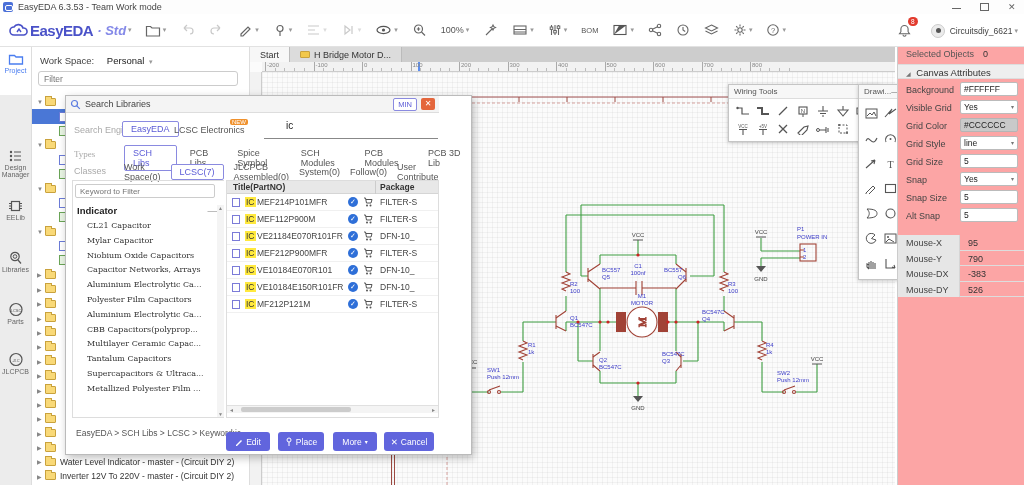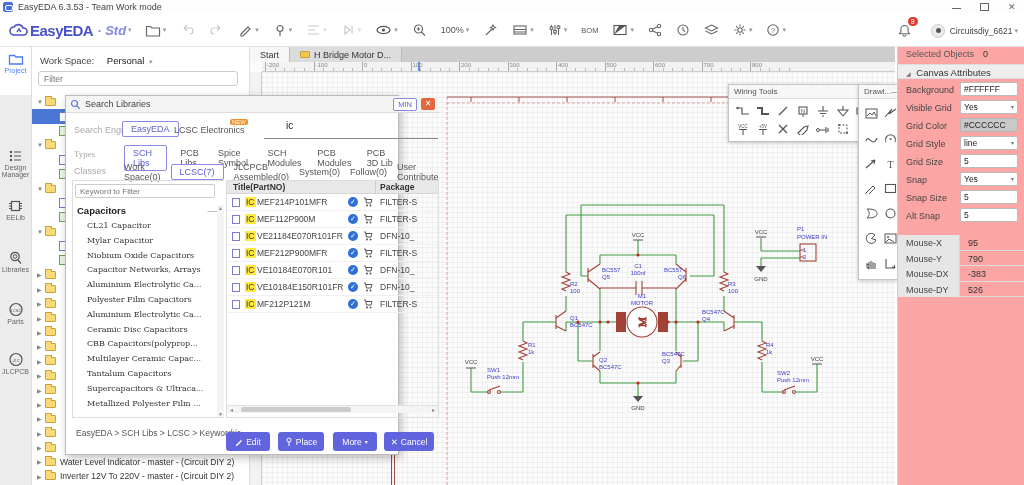--- a/index.html
+++ b/index.html
@@ -92,21 +92,21 @@
   .attrrow { position:absolute; left:0; width:127px; height:18px; }
   .attrrow label { position:absolute; left:8px; top:3px; color:#444; }
   .attrctl { position:absolute; left:62px; top:0; width:58px; height:14px; background:#fff; border:1px solid #bbb; border-radius:2px; font-size:8.5px; color:#222; padding:1px 3px; }
   .attrctl.select:after { content:"▾"; position:absolute; right:3px; top:2px; font-size:6px; color:#777; }
   .attrctl.swatch { background:#c9c9c9; border-color:#b5b5b5; }
   .mouserow { position:absolute; left:0; width:127px; height:15.5px; border-bottom:1px solid #ddd; }
   .mouserow .ml { position:absolute; left:0; top:0; width:62px; height:15.5px; background:#e6e6e6; border-right:1px solid #d5d5d5; padding:3px 0 0 8px; color:#444; }
   .mouserow .mv { position:absolute; left:70px; top:3px; color:#333; }
 
   
-  #dialog { position:absolute; left:65px; top:95px; width:334px; height:360px; background:#fff; border:1px solid #bbb; box-shadow:2px 3px 8px rgba(0,0,0,.25); z-index:10; }
+  #dialog { position:absolute; left:65px; top:95px; width:407px; height:360px; background:#fff; border:1px solid #bbb; box-shadow:2px 3px 8px rgba(0,0,0,.25); z-index:10; }
   #dlgtitle { position:absolute; left:0; top:0; width:373px; height:17px; background:#f4f4f4; border-bottom:1px solid #ddd; display:flex; align-items:center; padding:0 4px; font-size:9px; color:#444; }
   #dlgtitle .sp { flex:1; }
   #minbtn { border:1px solid #8a8ae0; color:#5b5bd6; border-radius:2px; font-size:7.5px; padding:1px 4px; margin-right:4px; background:#fff; }
   #closebtn { width:14px; height:12px; background:#e4663c; border-radius:2px; color:#fff; font-size:8px; text-align:center; line-height:12px; }
   .dlabel { position:absolute; color:#aaa; font-size:9px; }
   .chip { border:1px solid #8a8ae0; color:#5b5bd6; border-radius:2px; padding:2px 8px; font-size:9px; background:#fff; }
   .plain { color:#555; font-size:9px; }
   #newbadge { position:absolute; background:#f0912c; color:#fff; font-size:6px; border-radius:2px; padding:0 2px; }
   #queryline { position:absolute; left:198px; top:24px; width:174px; border-bottom:1px solid #888; height:19px; font-size:10px; color:#222; padding-left:22px; }
   #typesrow, #classesrow { position:absolute; display:flex; align-items:center; gap:13px; }
@@ -892,30 +892,29 @@
         <span class="plain">Work Space(0)</span>
         <span class="chip">LCSC(7)</span>
         <span class="plain">JLCPCB Assembled(0)</span>
         <span class="plain">System(0)</span>
         <span class="plain">Follow(0)</span>
         <span class="plain">User Contributed</span>
       </div>
 
     <div id="catpanel">
       <input id="keyword" placeholder="Keyword to Filter" style="">
-      <div id="cathead"><span class="dash">—</span><span>Capacitors</span></div>
+      <div id="cathead"><span class="dash">—</span><span>Indicator</span></div>
       <div id="catlist">
           <div class="catitem">CL21 Capacitor</div>
           <div class="catitem">Mylar Capacitor</div>
           <div class="catitem">Niobium Oxide Capacitors</div>
           <div class="catitem">Capacitor Networks, Arrays</div>
           <div class="catitem">Aluminium Electrolytic Ca...</div>
           <div class="catitem">Polyester Film Capacitors</div>
           <div class="catitem">Aluminium Electrolytic Ca...</div>
-          <div class="catitem">Ceramic Disc Capacitors</div>
           <div class="catitem">CBB Capacitors(polyprop...</div>
           <div class="catitem">Multilayer Ceramic Capac...</div>
           <div class="catitem">Tantalum Capacitors</div>
           <div class="catitem">Supercapacitors &amp; Ultraca...</div>
           <div class="catitem">Metallized Polyester Film ...</div>
         </div>
       <div id="catsb">
           <span class="sa" style="top:0;">▲</span>
           <span class="sa" style="bottom:0;">▼</span>
         </div>

